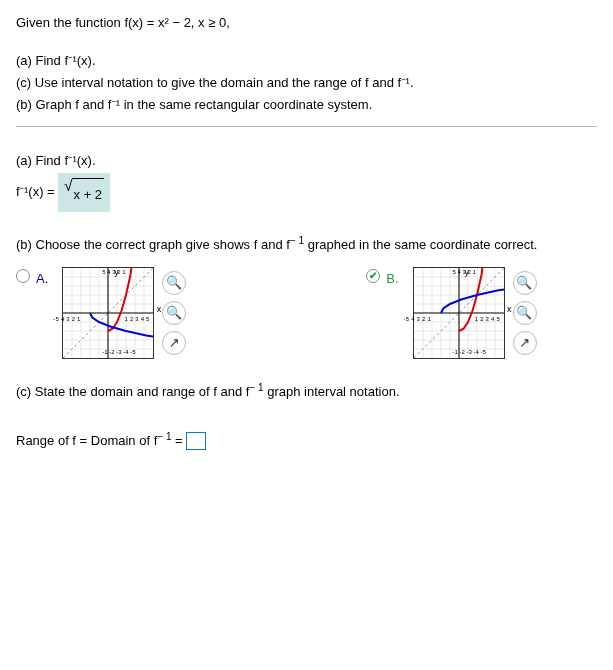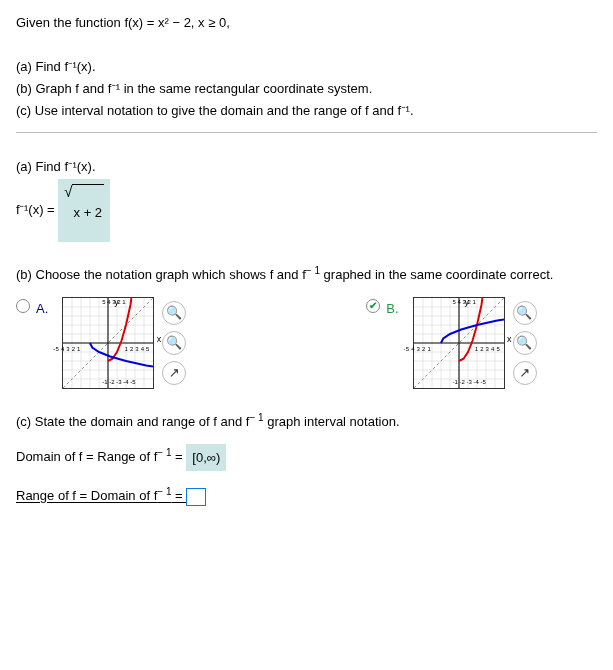--- a/index.html
+++ b/index.html
@@ -5,21 +5,21 @@
   * { box-sizing: border-box; }
   body {
     margin: 0;
     padding: 12px 16px;
     font-family: Arial, sans-serif;
     font-size: 13px;
     color: #000;
     background: #fff;
     width: 613px;
   }
-  .problem-statement { margin-bottom: 22px; line-height: 1.7; }
+  .problem-statement { margin-bottom: 16px; line-height: 1.7; }
   .parts-list { margin-bottom: 10px; line-height: 1.7; }
   sup { font-size: 10px; }
   hr { border: none; border-top: 1px solid #bbb; margin: 10px 0 22px 0; }
   .section { margin-bottom: 20px; line-height: 1.8; }
   .answer-box {
     display: inline-block;
     background: #cce5e5;
     padding: 2px 6px;
     vertical-align: middle;
   }
@@ -35,21 +35,21 @@
     display: inline-flex;
     align-items: flex-start;
     position: relative;
   }
   .sqrt-sym {
     font-size: 15px;
     line-height: 1;
   }
   .sqrt-arg {
     border-top: 1px solid #000;
-    padding: 16px 2px;
+    padding: 4px 2px;
     margin-left: -1px;
   }
   .choices {
     display: flex;
     gap: 180px;
     margin-top: 10px;
   }
   .choice {
     display: flex;
     align-items: flex-start;
@@ -118,39 +118,39 @@
 </style>
 </head>
 <body>
 
 <div class="problem-statement">
   <span>Given the function f(x) = x² − 2, x ≥ 0,</span>
 </div>
 
 <div class="parts-list">
   <div>(a) Find f⁻¹(x).</div>
+  <div>(c) Use interval notation to give the domain and the range of f and f⁻¹.</div>
   <div>(b) Graph f and f⁻¹ in the same rectangular coordinate system.</div>
-  <div>(c) Use interval notation to give the domain and the range of f and f⁻¹.</div>
 </div>
 
 <hr>
 
 <div class="section">
   <div>(a) Find f⁻¹(x).</div>
   <div>
     <span>f⁻¹(x) = </span><span class="answer-box"><span class="sqrt-box">
           <span class="sqrt-sym">√</span>
           <span class="sqrt-arg">x + 2</span>
         </span></span>
   </div>
 </div>
 
 <div class="section">
   <div>
-    <span>(b) Choose the notation graph which shows f and f</span><sup>− 1</sup><span> graphed in the same coordinate correct.</span>
+    <span>(b) Choose the correct graph give shows f and f</span><sup>− 1</sup><span> graphed in the same coordinate correct.</span>
   </div>
 
   <div class="choices">
 
     <div class="choice">
       <span class="radio"></span>
       <span class="choice-label">A.</span>
       <div class="graph-container">
         <div class="graph">
           <svg width="90" height="90" viewBox="-5 -5 10 10" style="position:absolute;left:0;top:0;transform:scaleY(-1)">
@@ -253,19 +253,16 @@
         </div>
       </div>
     </div>
   </div>
 </div>
 
 <div class="section">
   <div>
     <span>(c) State the domain and range of f and f</span><sup>− 1</sup><span> graph interval notation.</span>
   </div>
-  <div style="margin-top:10px;">
-    <span>Domain of f = Range of f</span><sup>− 1</sup><span> = </span><span class="answer-box">[0,∞)</span>
-  </div>
-  <div style="margin-top:12px;text-decoration:underline;">
+  <div style="margin-top:24px;">
     <span>Range of f = Domain of f</span><sup>− 1</sup><span> = </span><span class="empty-box"></span>
   </div>
 </div>
 
 </body></html>

